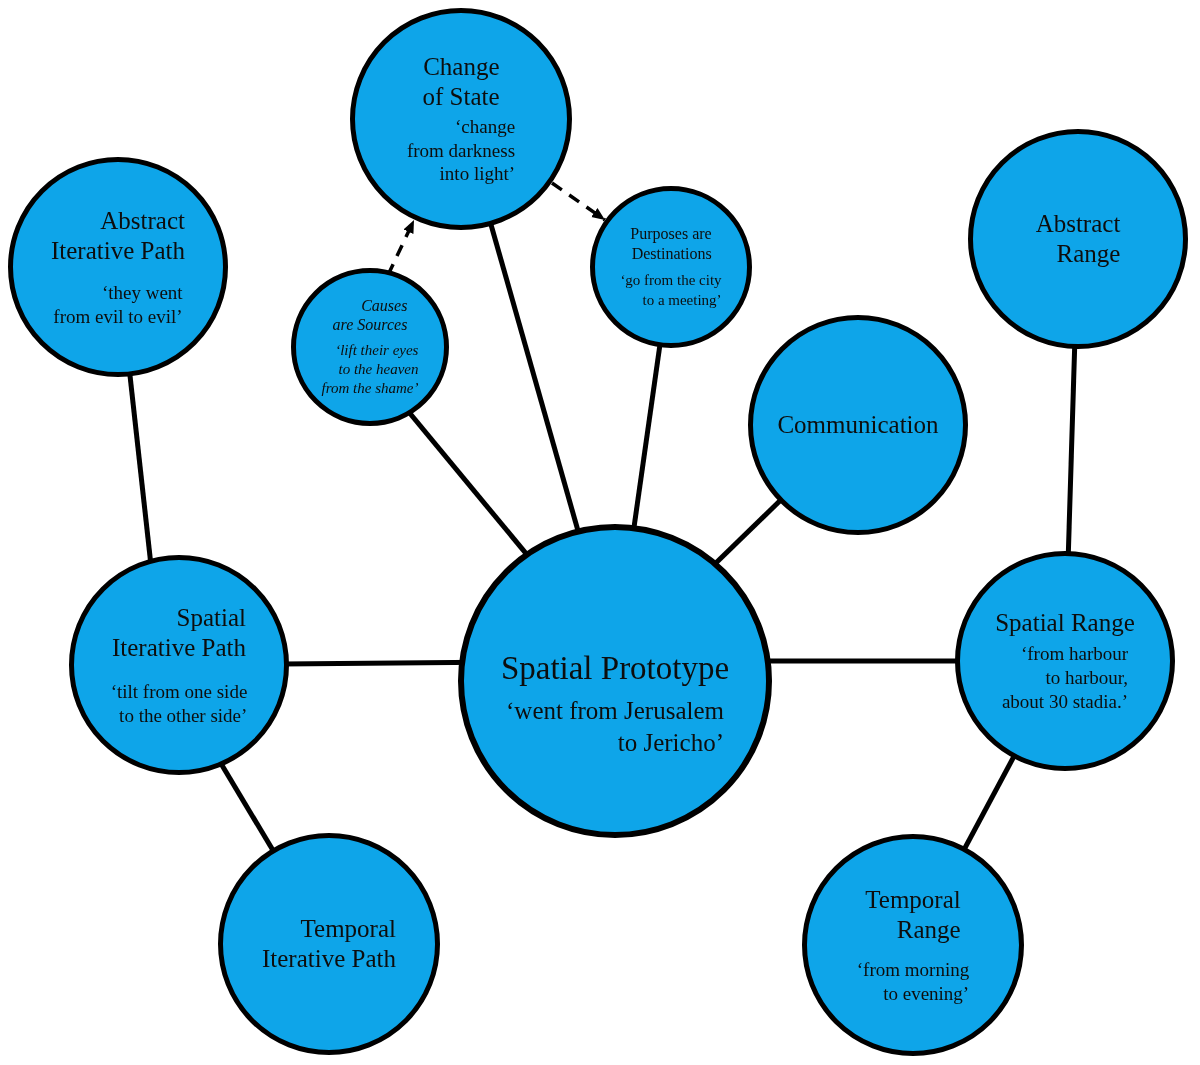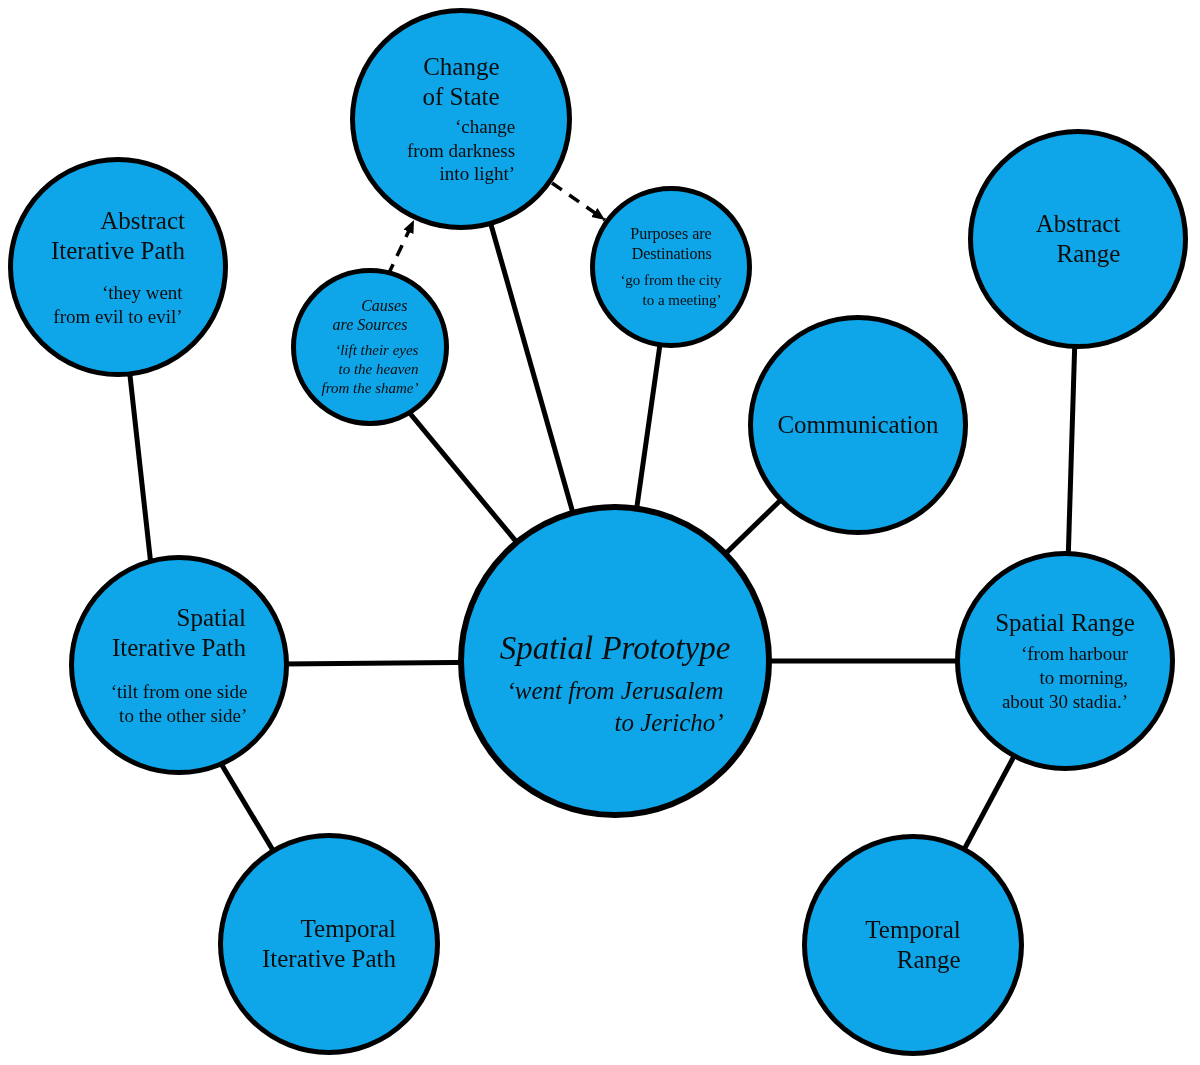--- a/index.html
+++ b/index.html
@@ -125,21 +125,21 @@
     </div>
   </div>
 
   <div class="node" style="left:1078px;top:239px;width:220px;height:220px;--gap:12px;">
     <div class="title">
       <div class="ln">Abstract</div>
       <div class="ln">Range</div>
     </div>
   </div>
 
-  <div class="node hub" style="left:615px;top:661px;width:314px;height:314px;font-style:italic;--gap:7px;">
+  <div class="node hub" style="left:615px;top:681px;width:314px;height:314px;--gap:7px;">
     <div class="title">
       <div class="ln">Spatial Prototype</div>
     </div>
     <div class="quote">
       <div class="ln">‘went from Jerusalem</div>
       <div class="ln">to Jericho’</div>
     </div>
   </div>
 
   <div class="node" style="left:179px;top:665px;width:220px;height:220px;--gap:16px;">
@@ -152,32 +152,36 @@
       <div class="ln">to the other side’</div>
     </div>
   </div>
 
   <div class="node" style="left:1065px;top:661px;width:220px;height:220px;--gap:4px;">
     <div class="title">
       <div class="ln">Spatial Range</div>
     </div>
     <div class="quote">
       <div class="ln">‘from harbour</div>
-      <div class="ln">to morning,</div>
+      <div class="ln">to harbour,</div>
       <div class="ln">about 30 stadia.’</div>
     </div>
   </div>
 
   <div class="node" style="left:329px;top:944px;width:222px;height:222px;--gap:10px;">
     <div class="title">
       <div class="ln">Temporal</div>
       <div class="ln">Iterative Path</div>
     </div>
   </div>
 
   <div class="node" style="left:913px;top:945px;width:222px;height:222px;--gap:12px;">
     <div class="title">
       <div class="ln">Temporal</div>
       <div class="ln">Range</div>
     </div>
+    <div class="quote">
+      <div class="ln">‘from morning</div>
+      <div class="ln">to evening’</div>
+    </div>
   </div>
 
 </div>
 
 </body></html>

